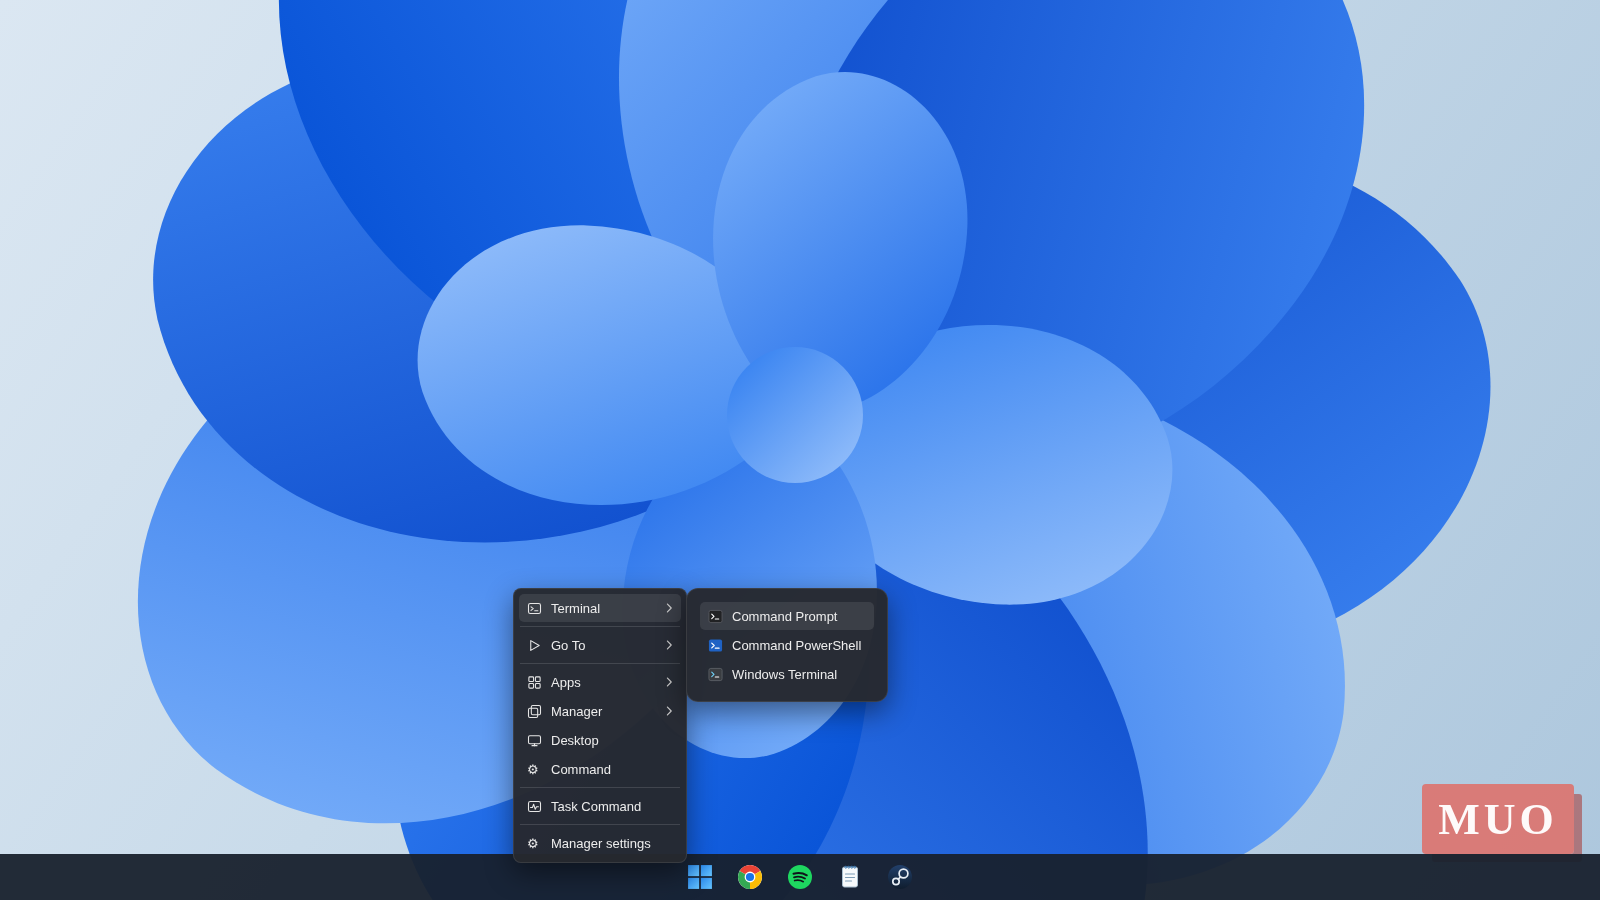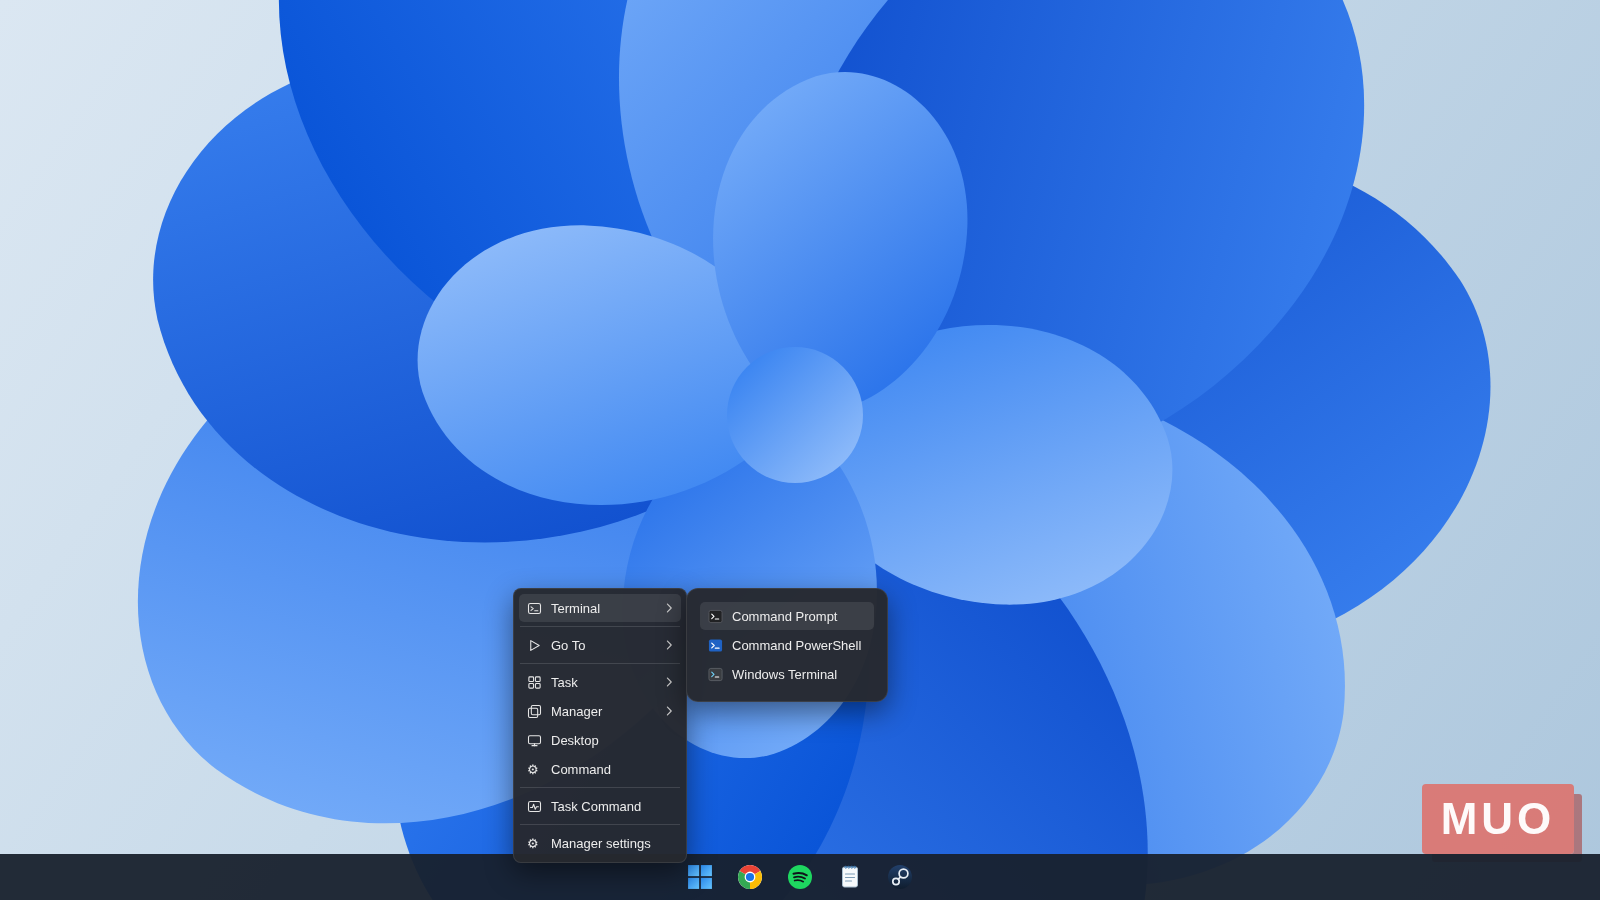--- a/index.html
+++ b/index.html
@@ -36,21 +36,21 @@
   .tb-btn{width:40px;height:40px;border:none;background:transparent;border-radius:6px;
     display:flex;align-items:center;justify-content:center;padding:0;cursor:pointer;}
   .tb-btn svg{width:26px;height:26px;}
 
   
   .watermark{position:absolute;right:26px;bottom:46px;width:152px;height:70px;z-index:3;
     background:rgba(222,112,106,0.88);border-radius:4px;
     box-shadow:9px 9px 0 -1px rgba(168,52,48,0.55);
     display:flex;align-items:center;justify-content:center;}
   .watermark span{color:rgba(255,255,255,0.96);font-size:44px;font-weight:900;
-    letter-spacing:4px;font-family:Liberation Sans, sans-serif;}
+    letter-spacing:4px;font-family:Liberation Serif, serif;}
 </style>
 </head>
 <body>
 
 <div class="screen">
 
   <svg class="wallpaper" viewBox="0 0 1600 900">
     <defs>
       <linearGradient id="pg1" x1="0" y1="0" x2="1" y2="1">
         <stop offset="0" stop-color="#0846c8"></stop>
@@ -125,21 +125,21 @@
 
     <div class="menu-item">
       <span class="mi-ic">
         <svg viewBox="0 0 16 16">
             <rect x="2" y="2" width="5" height="5" rx="1"></rect>
             <rect x="9" y="2" width="5" height="5" rx="1"></rect>
             <rect x="2" y="9" width="5" height="5" rx="1"></rect>
             <rect x="9" y="9" width="5" height="5" rx="1"></rect>
           </svg>
       </span>
-      <span class="mi-label">Task</span>
+      <span class="mi-label">Apps</span>
       <span class="mi-chev">
         <svg viewBox="0 0 8 14">
             <path d="M1.6 2.4L6 7 1.6 11.6"></path>
           </svg>
       </span>
     </div>
 
     <div class="menu-item">
       <span class="mi-ic">
         <svg viewBox="0 0 16 16">

